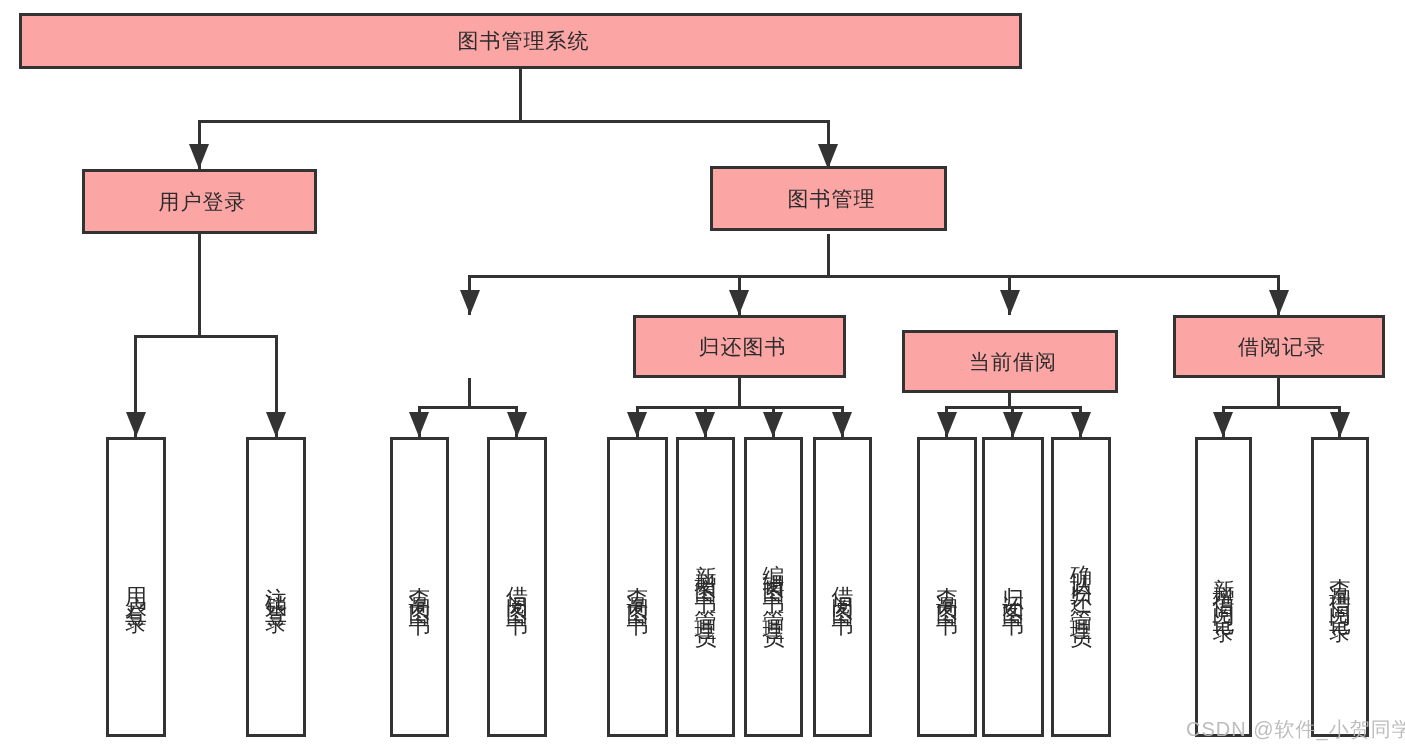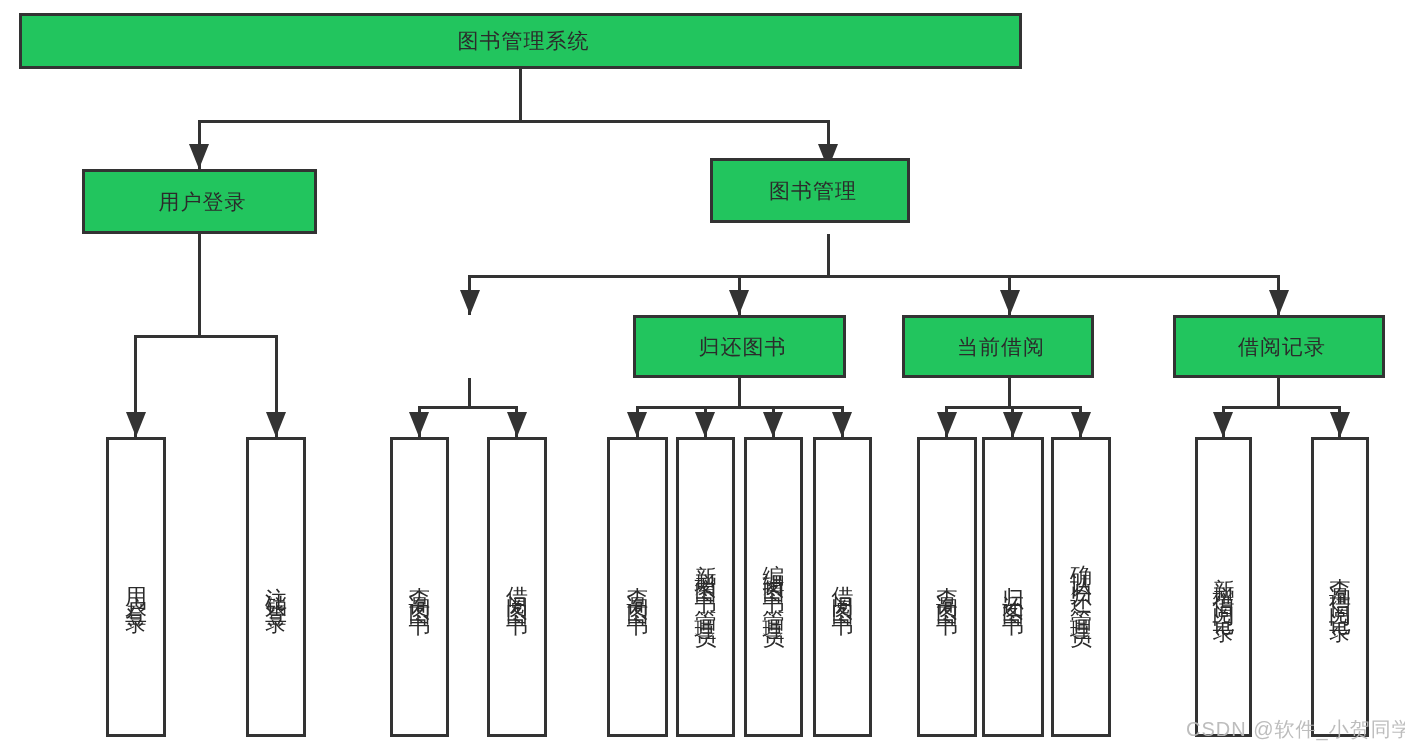--- a/index.html
+++ b/index.html
@@ -1,21 +1,21 @@
 <!DOCTYPE html>
 <html><head>
 <meta charset="utf-8">
 <style>
   html,body { margin:0; padding:0; background:#ffffff; }
   #canvas {
     position:relative; width:1405px; height:747px; background:#ffffff;
     font-family:"Liberation Sans","DejaVu Sans",sans-serif; overflow:hidden;
   }
   .hbox {
-    position:absolute; box-sizing:border-box; border:3px solid #333333; background:#22c55e;
+    position:absolute; box-sizing:border-box; border:3px solid #333333; background:#fca5a5;
     display:flex; align-items:center; justify-content:center;
     font-size:21px; color:#2b2b2b; letter-spacing:1px; z-index:2;padding-left:6px;
   }
   .vbox {
     position:absolute; box-sizing:border-box; border:3px solid #333333; background:#ffffff;
     top:437px; height:300px; display:flex; align-items:center; justify-content:center;
     writing-mode:vertical-rl; text-orientation:mixed;
     font-size:22px; letter-spacing:9px; color:#2b2b2b; z-index:2; line-height:1;
   }
   .vline { position:absolute; width:3px; background:#333333; z-index:1; }
@@ -38,42 +38,42 @@
   <div class="hbox" style="left:19px;top:13px;width:1003px;height:56px;">图书管理系统</div>
 
   <div class="vline" style="left:519px;top:68px;height:52px;"></div>
   <div class="hline" style="left:198px;top:120px;width:632px;"></div>
   <div class="vline" style="left:198px;top:120px;height:49px;"></div>
   <div class="arrow" style="left:189px;top:144px;"></div>
   <div class="vline" style="left:827px;top:120px;height:49px;"></div>
   <div class="arrow" style="left:818px;top:144px;"></div>
 
   <div class="hbox" style="left:82px;top:169px;width:235px;height:65px;">用户登录</div>
-  <div class="hbox" style="left:710px;top:158px;width:200px;height:65px;">图书管理</div>
+  <div class="hbox" style="left:710px;top:166px;width:237px;height:65px;">图书管理</div>
 
   <div class="vline" style="left:198px;top:234px;height:101px;"></div>
   <div class="hline" style="left:134px;top:335px;width:142px;"></div>
   <div class="vline" style="left:134px;top:335px;height:102px;"></div>
   <div class="arrow" style="left:126px;top:412px;"></div>
   <div class="vline" style="left:275px;top:335px;height:102px;"></div>
   <div class="arrow" style="left:266px;top:412px;"></div>
 
   <div class="vline" style="left:827px;top:234px;height:41px;"></div>
   <div class="hline" style="left:469px;top:275px;width:811px;"></div>
   <div class="vline" style="left:468px;top:275px;height:40px;"></div>
   <div class="arrow" style="left:460px;top:290px;"></div>
   <div class="vline" style="left:738px;top:275px;height:40px;"></div>
   <div class="arrow" style="left:729px;top:290px;"></div>
   <div class="vline" style="left:1008px;top:275px;height:40px;"></div>
   <div class="arrow" style="left:1000px;top:290px;"></div>
   <div class="vline" style="left:1277px;top:275px;height:40px;"></div>
   <div class="arrow" style="left:1269px;top:290px;"></div>
 
   <div class="hbox" style="left:633px;top:315px;width:213px;height:63px;">归还图书</div>
-  <div class="hbox" style="left:902px;top:315px;width:192px;height:63px;">当前借阅</div>
+  <div class="hbox" style="left:902px;top:330px;width:216px;height:63px;">当前借阅</div>
   <div class="hbox" style="left:1173px;top:315px;width:212px;height:63px;">借阅记录</div>
 
   <div class="vline" style="left:468px;top:378px;height:28px;"></div>
   <div class="hline" style="left:419px;top:406px;width:98px;"></div>
   <div class="vline" style="left:418px;top:406px;height:31px;"></div>
   <div class="arrow" style="left:409px;top:412px;"></div>
   <div class="vline" style="left:515px;top:406px;height:31px;"></div>
   <div class="arrow" style="left:507px;top:412px;"></div>
 
   <div class="vline" style="left:738px;top:378px;height:28px;"></div>

